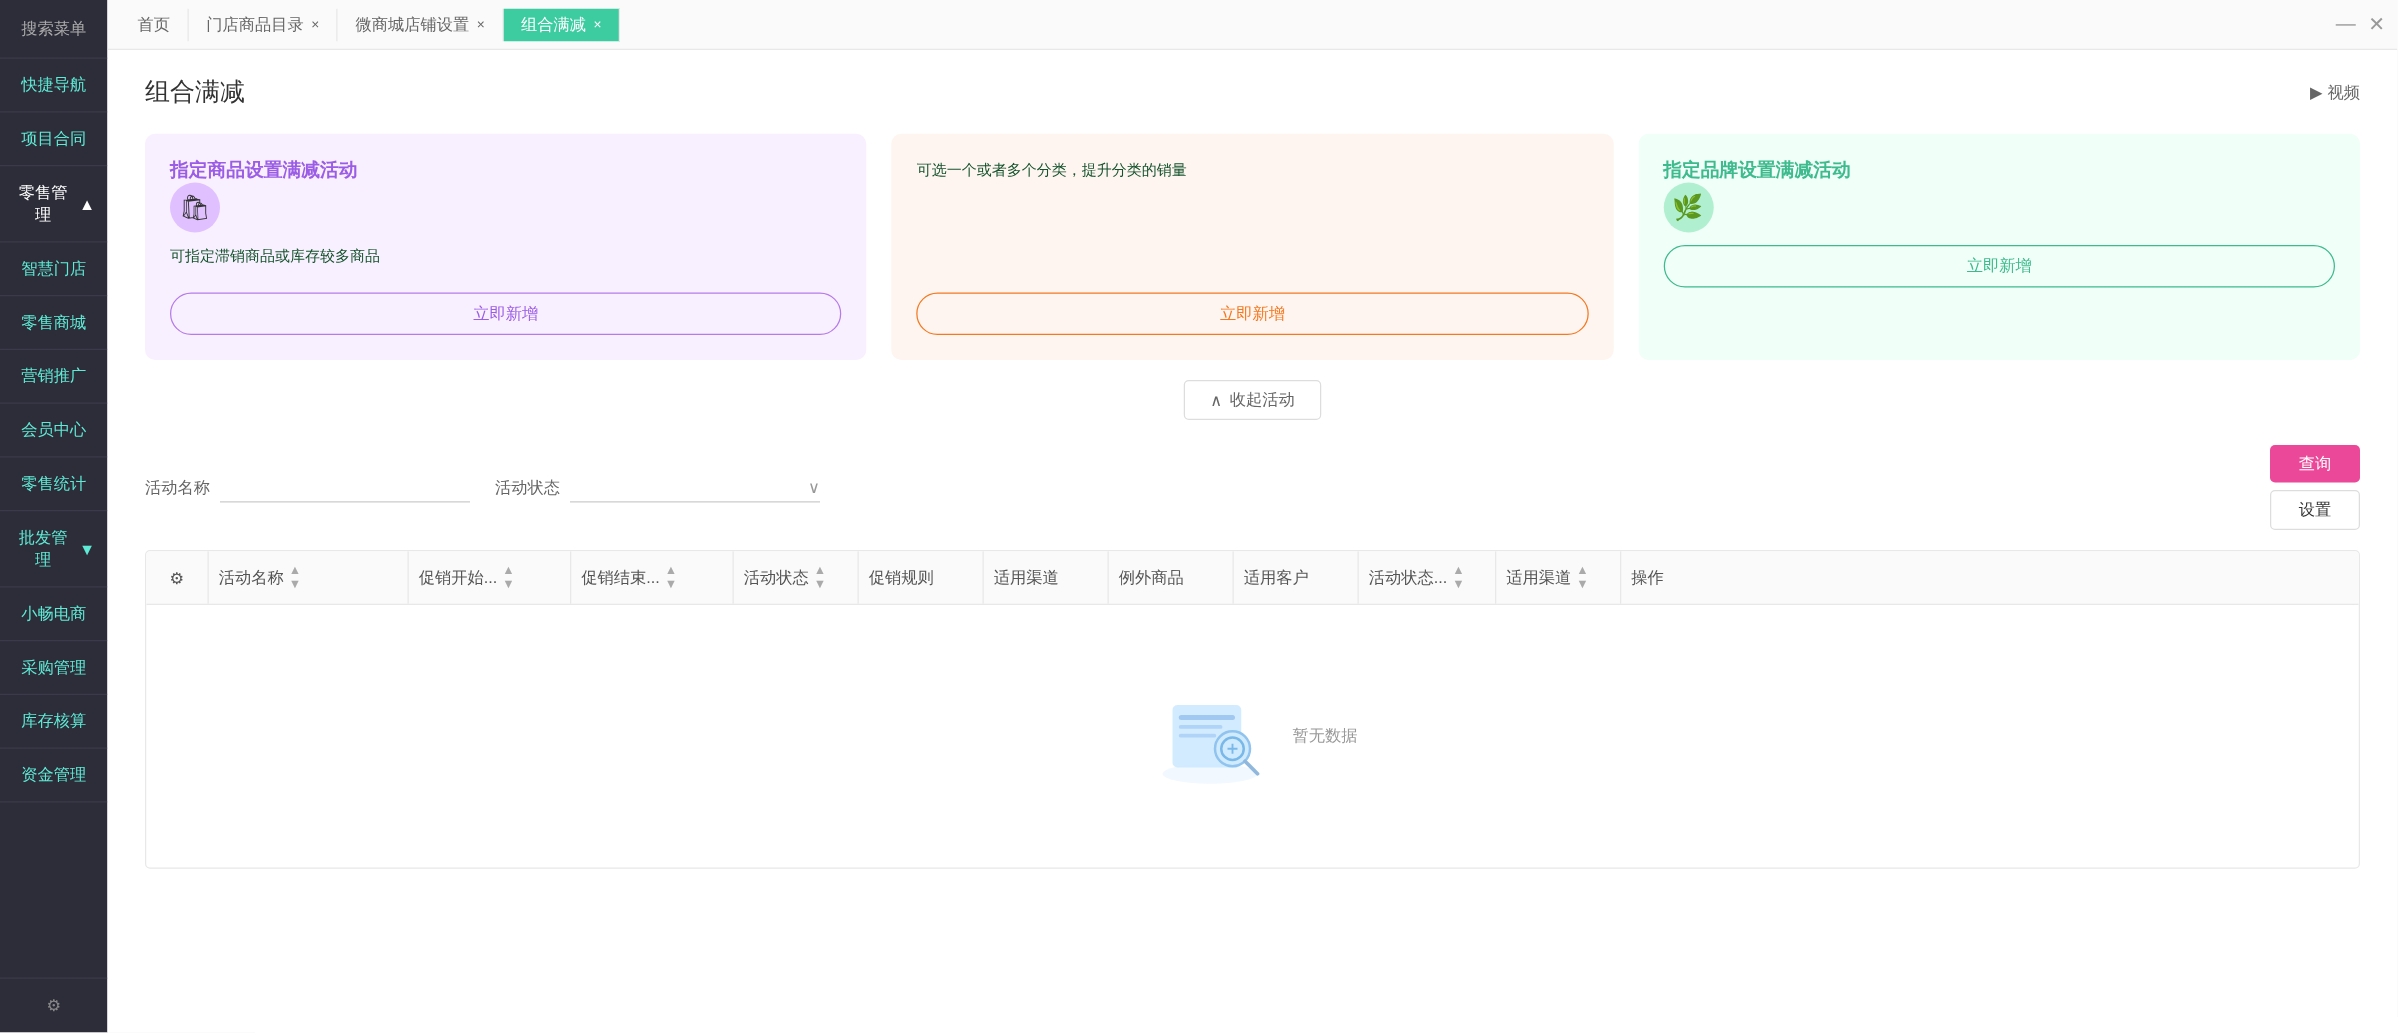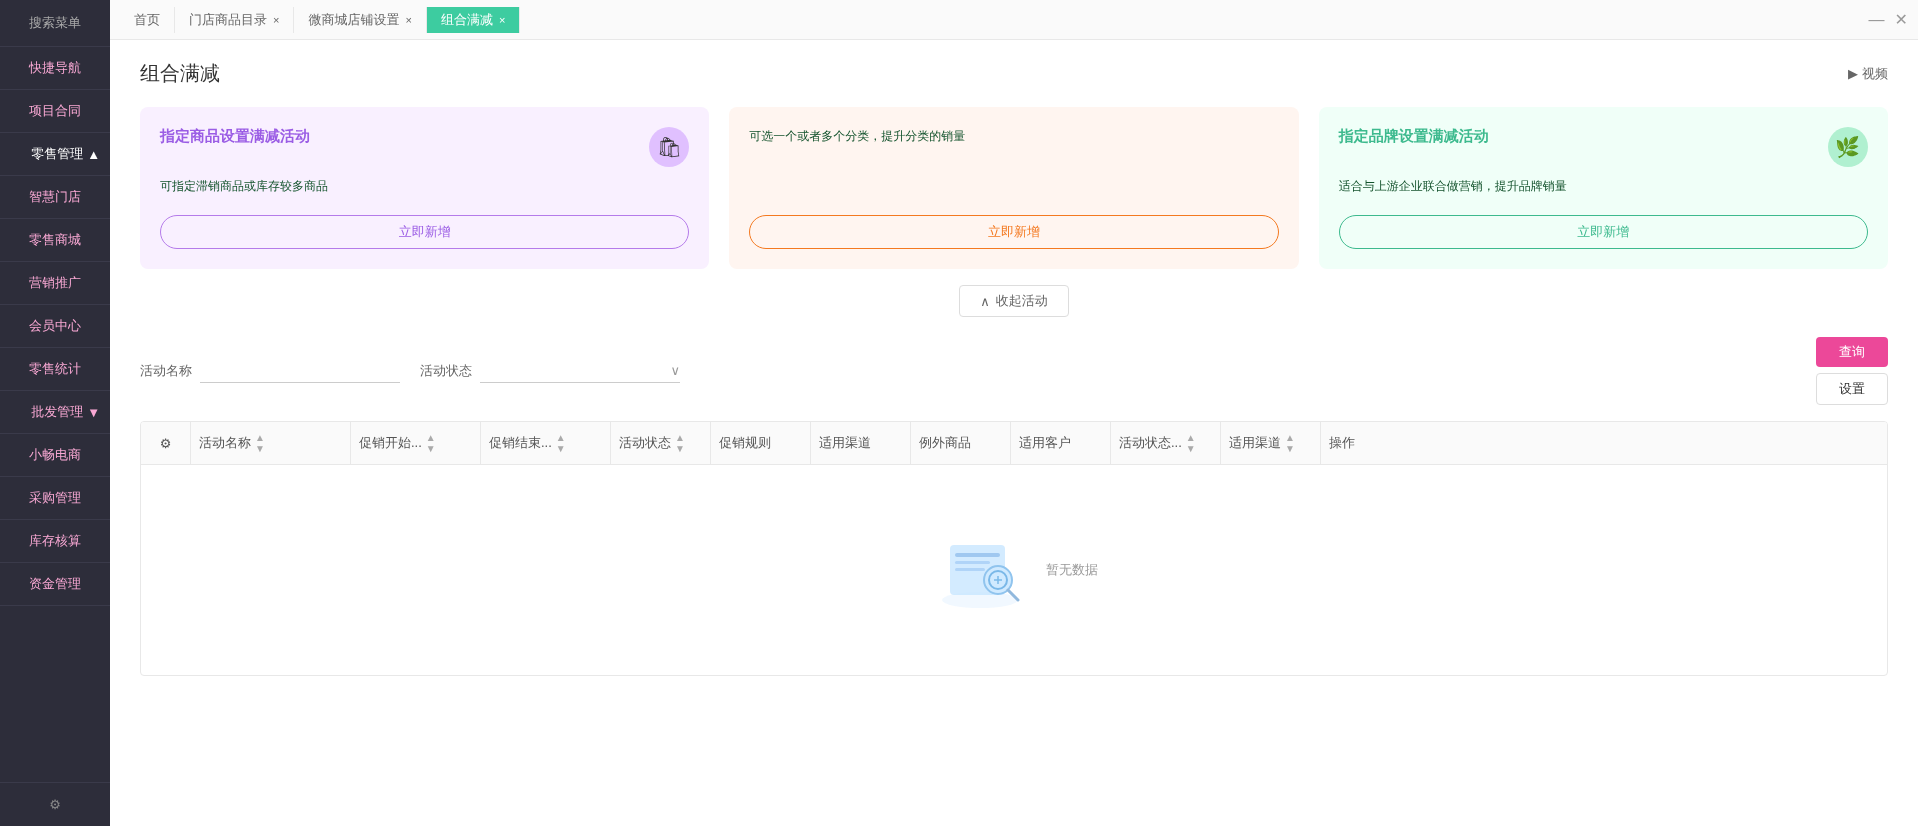--- a/index.html
+++ b/index.html
@@ -1,39 +1,39 @@
 <!DOCTYPE html>
 <html><head>
   <meta charset="utf-8">
   <style>
     * { box-sizing: border-box; margin: 0; padding: 0; }
     body { font-family: 'Microsoft YaHei', sans-serif; font-size: 13px; color: #333; display: flex; height: 826px; overflow: hidden; background: #f5f5f5; }
 
     
     .sidebar {
-      width: 110px;
+      width: 86px;
       background: #2d2d3a;
       color: #ccc;
       display: flex;
       flex-direction: column;
       flex-shrink: 0;
       height: 100%;
     }
     .sidebar-search {
       padding: 14px 10px;
       color: #aaa;
       font-size: 13px;
       cursor: pointer;
       text-align: center;
       border-bottom: 1px solid #3a3a4a;
     }
     .sidebar-item {
       padding: 12px 10px;
       text-align: center;
-      color: #f9a8d4;
+      color: #5eead4;
       cursor: pointer;
       font-size: 13px;
       border-bottom: 1px solid #3a3a4a;
     }
     .sidebar-item.active { color: #fff; }
     .sidebar-item.has-arrow { display: flex; align-items: center; justify-content: flex-end; gap: 4px; }
     .sidebar-bottom {
       margin-top: auto;
       padding: 14px 10px;
       text-align: center;
@@ -139,20 +139,21 @@
     }
     .card-purple { background: #f9f0ff; }
     .card-orange { background: #fff5f0; }
     .card-green { background: #f0fff8; }
 
     .card-top {
       display: flex;
       justify-content: space-between;
       align-items: flex-start;
       margin-bottom: 10px;
+      flex-direction: column;
     }
     .card-title {
       font-size: 15px;
       font-weight: 600;
     }
     .card-purple .card-title { color: #9b5de5; }
     .card-orange .card-title { color: #f47920; }
     .card-green .card-title { color: #3dba8e; }
 
     .card-icon {
@@ -402,21 +403,20 @@
         <button class="card-btn">立即新增</button>
       </div>
 
       <div class="activity-card card-green">
         <div class="card-top">
           <span class="card-title">指定品牌设置满减活动</span>
           <div class="card-icon">
             <span>🌿</span>
           </div>
         </div>
-        <div class="card-desc">适合与上游企业联合做营销，提升品牌销量</div>
         <button class="card-btn">立即新增</button>
       </div>
 
     </div>
 
     <div class="collapse-bar">
       <button class="collapse-btn">
         <span>∧</span>
         <span>收起活动</span>
       </button>

